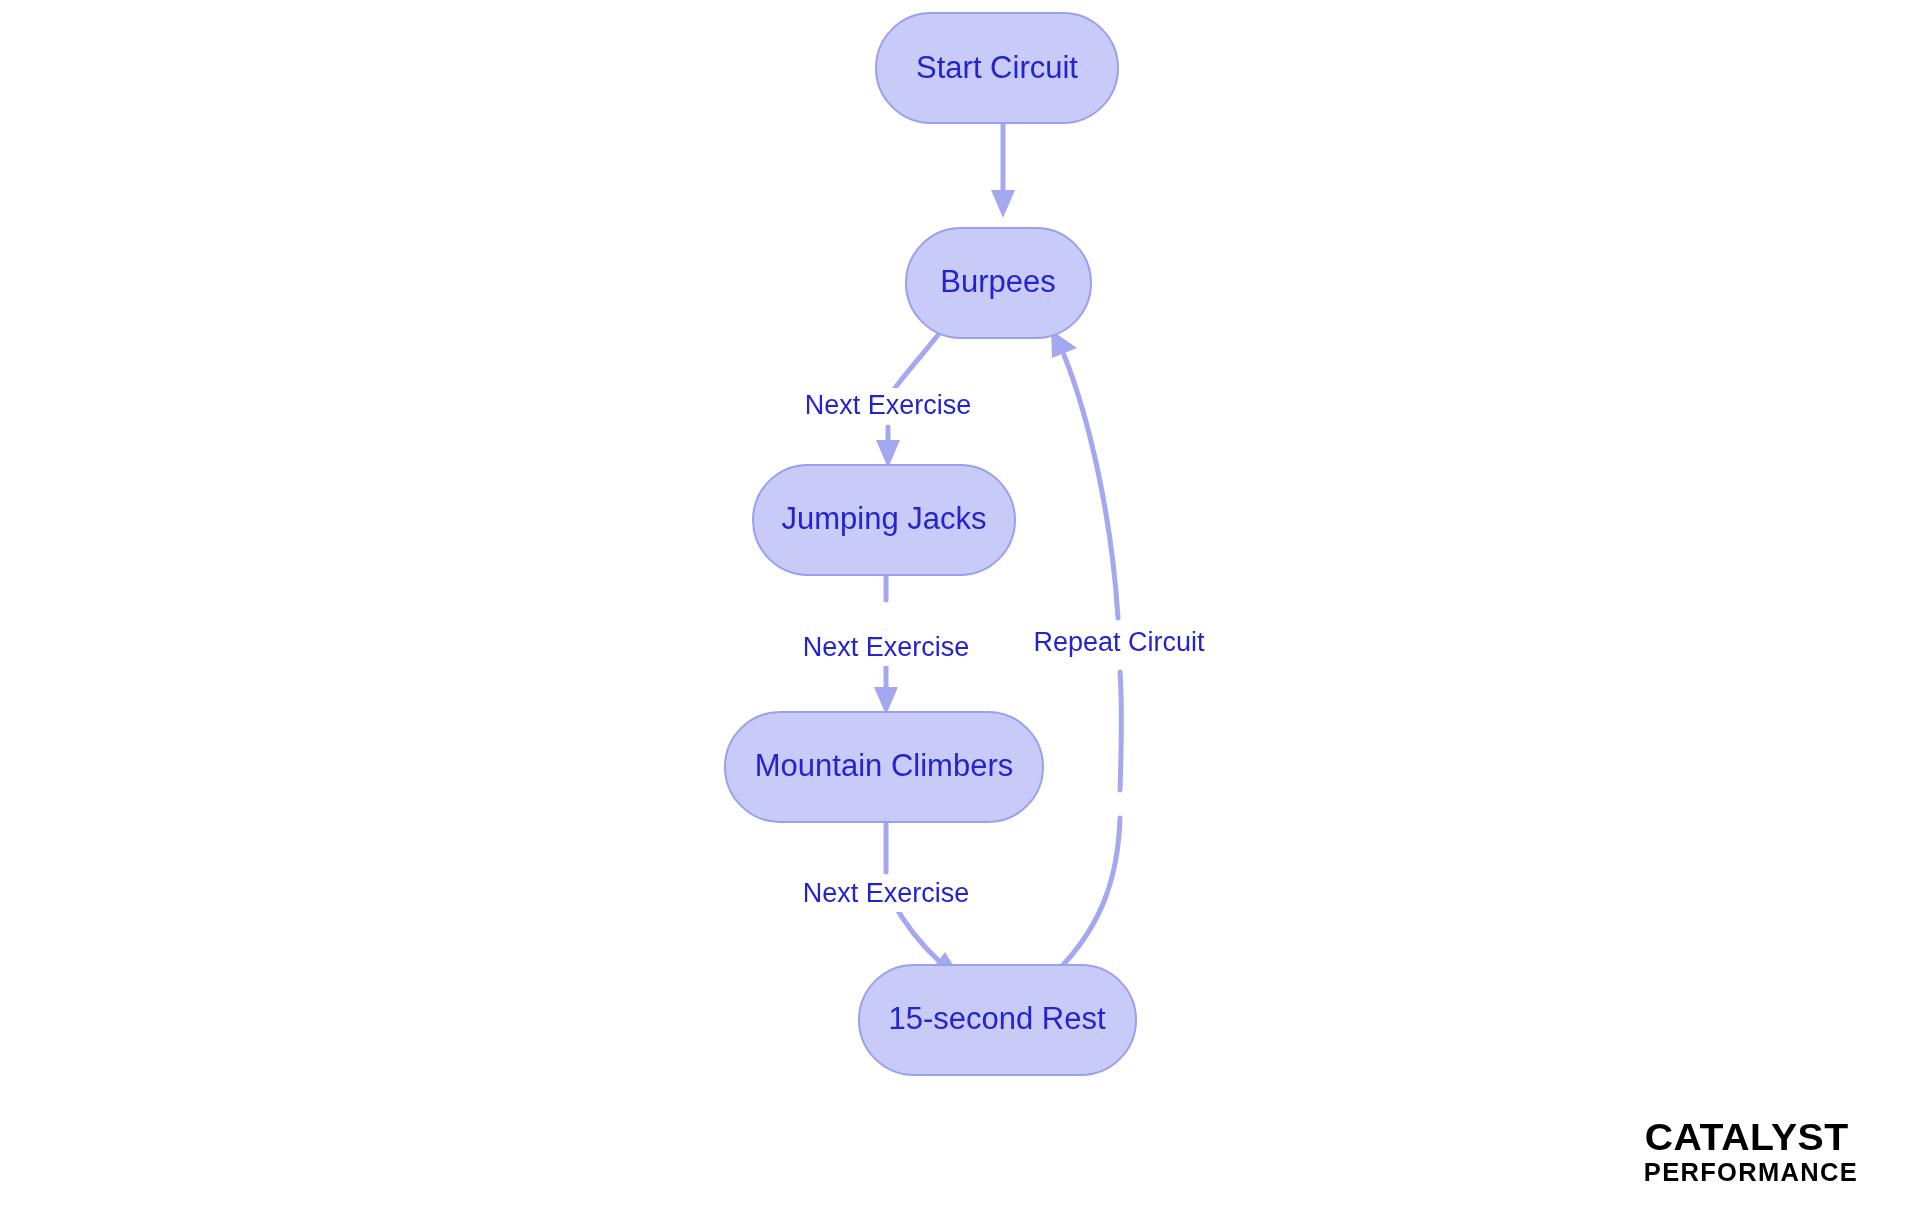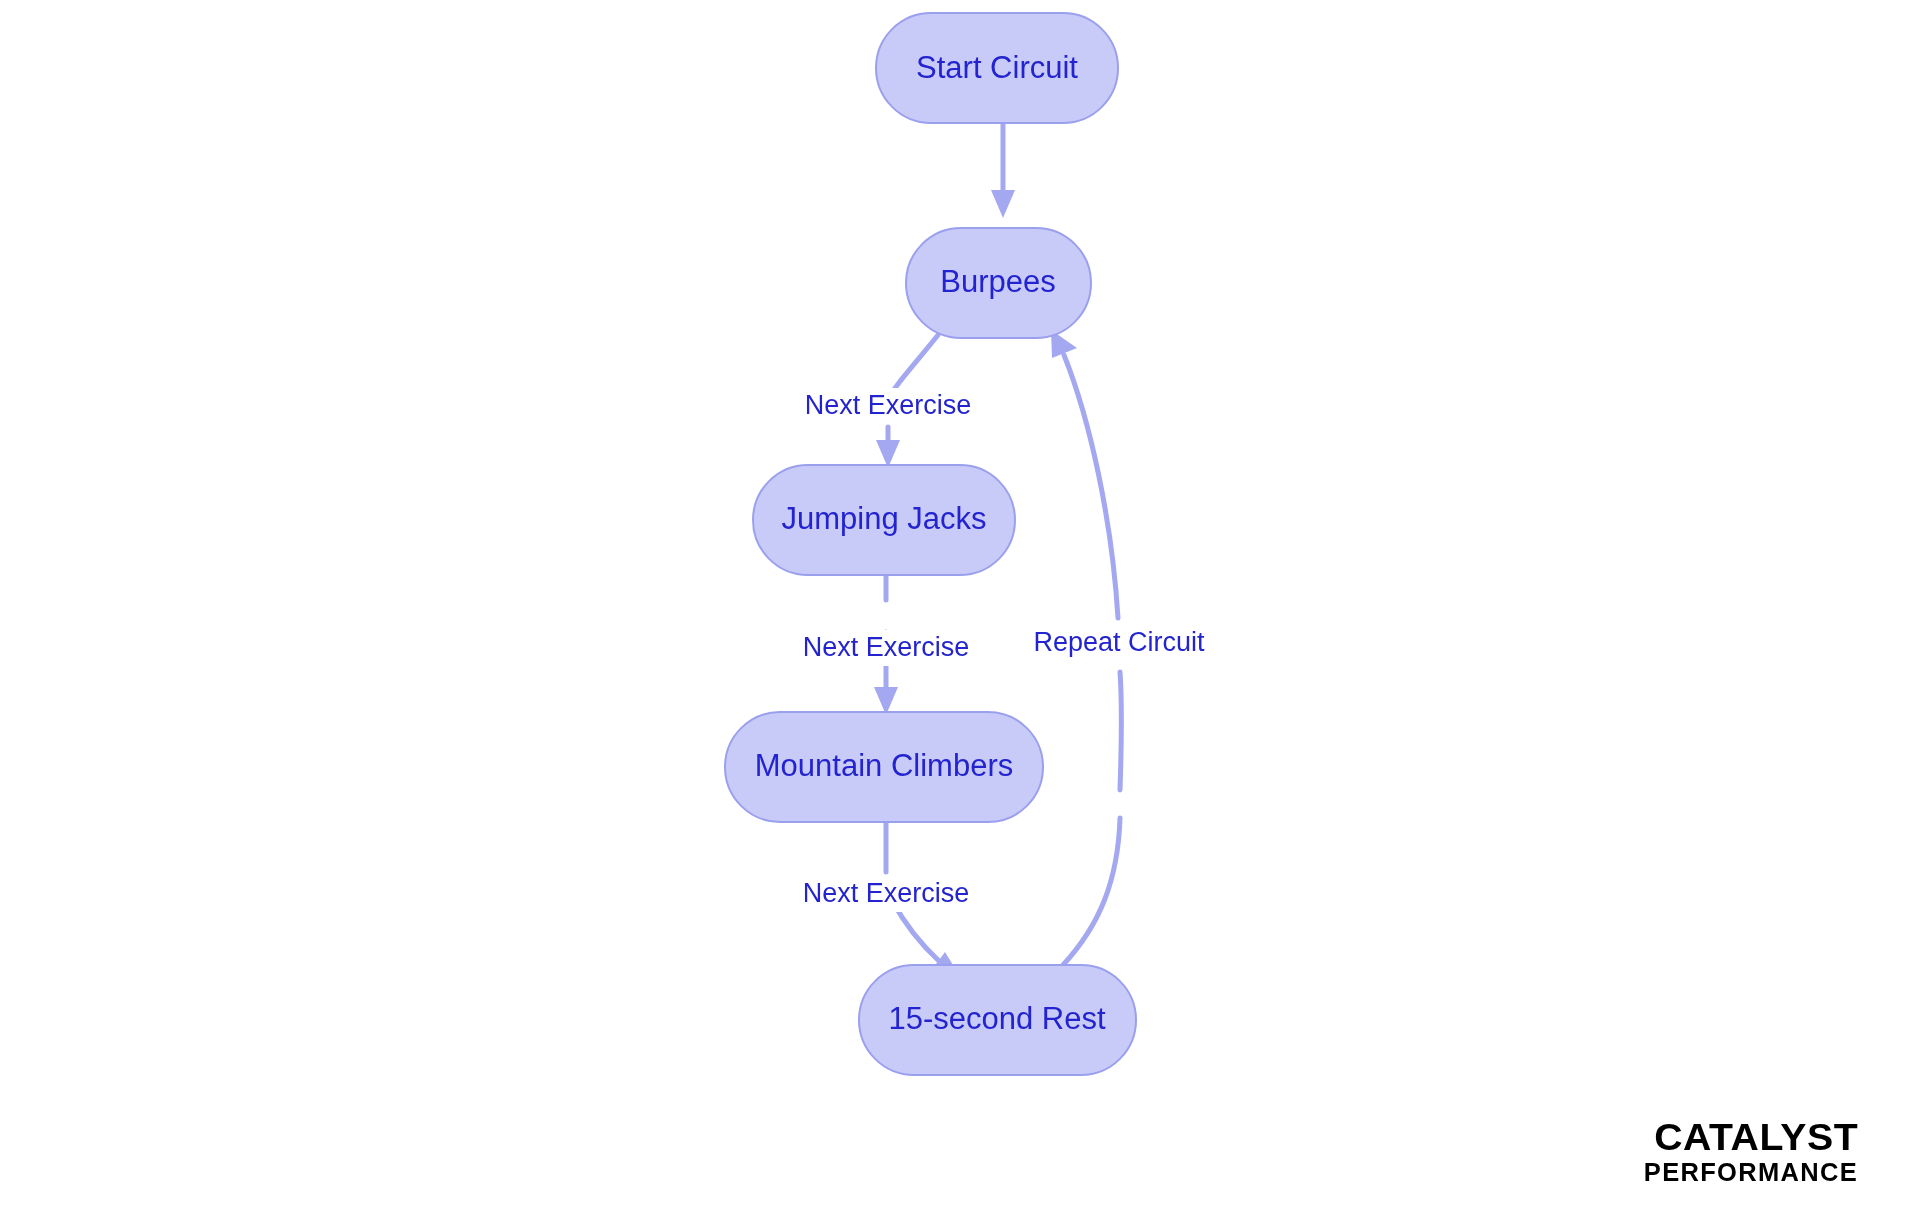--- a/index.html
+++ b/index.html
@@ -50,21 +50,21 @@
     text-anchor: middle;
     dominant-baseline: middle;
   }
   .edge-label-bg {
     fill: #ffffff;
   }
   #brand-logo {
     position: absolute;
     right: 62px;
     bottom: 30px;
-    text-align: right;
+    text-align: center;
     line-height: 1;
     user-select: none;
   }
   #brand-logo .brand-top {
     display: block;
     font-family: "Liberation Sans", sans-serif;
     font-weight: bold;
     font-size: 37px;
     letter-spacing: 0.5px;
     color: #000000;

